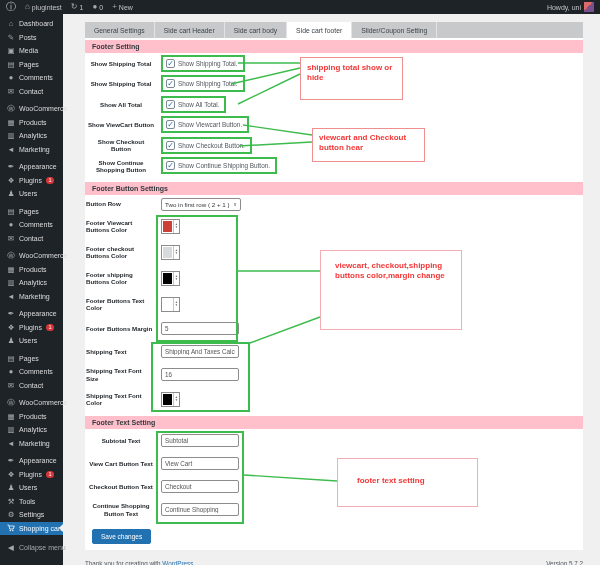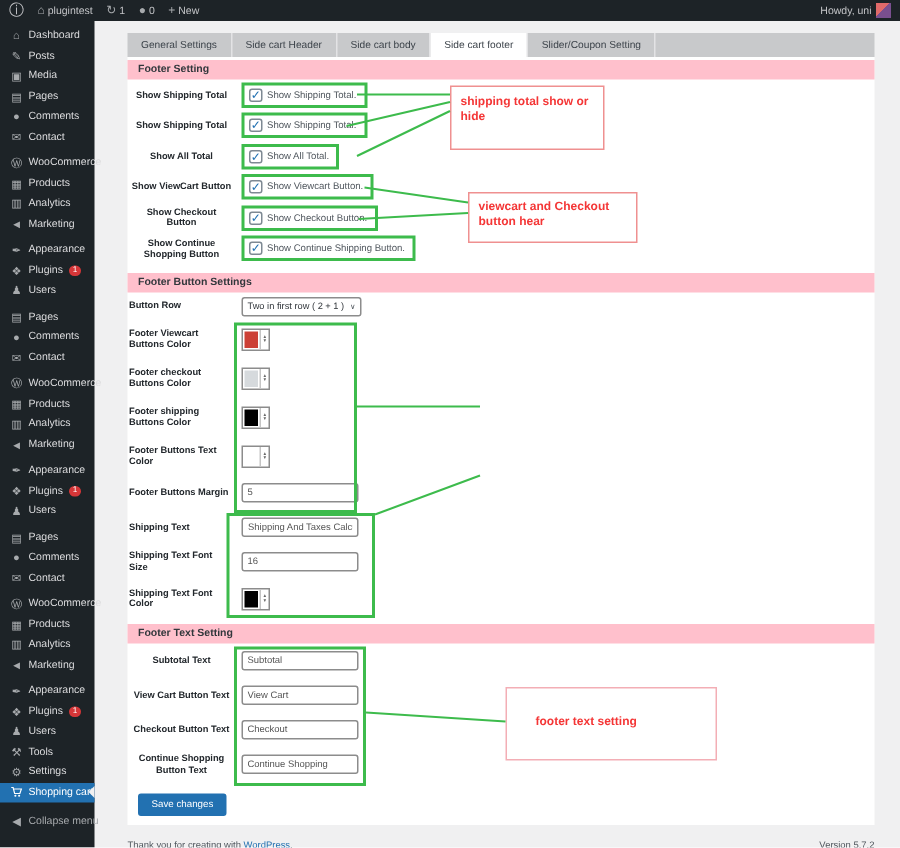--- a/index.html
+++ b/index.html
@@ -457,20 +457,21 @@
       <button class="savebtn">Save changes</button>
 
       
       <div class="gbox" style="left:71px;top:177px;width:82px;height:127px;"></div>
       <div class="gbox" style="left:66px;top:304px;width:99px;height:70px;"></div>
       <div class="gbox" style="left:71px;top:393px;width:88px;height:93px;"></div>
 
       
       <div class="ann ann1" style="left:215px;top:19px;width:103px;height:43px;padding:5px 6px;">shipping total show or hide</div>
       <div class="ann ann2" style="left:227px;top:90px;width:113px;height:34px;padding:4px 6px;">viewcart and Checkout button hear</div>
+      <div class="ann ann3" style="left:235px;top:212px;width:142px;height:80px;padding:10px 8px 0 14px;">viewcart, checkout,shipping buttons color,margin change</div>
       <div class="ann ann4" style="left:252px;top:420px;width:141px;height:49px;padding:17px 0 0 19px;">footer text setting</div>
 
       
       <svg class="lines" width="498" height="512" viewBox="0 0 498 512">
         <g stroke="#3dbb4c" stroke-width="1.4">
           <line x1="215" y1="25" x2="153" y2="25"></line>
           <line x1="215" y1="30" x2="146" y2="46"></line>
           <line x1="215" y1="36" x2="153" y2="66"></line>
           <line x1="227" y1="97" x2="158" y2="87"></line>
           <line x1="227" y1="104" x2="154" y2="108"></line>

